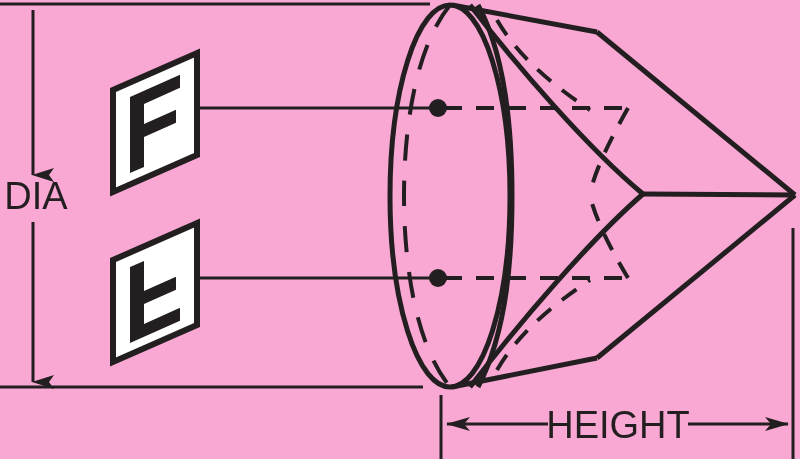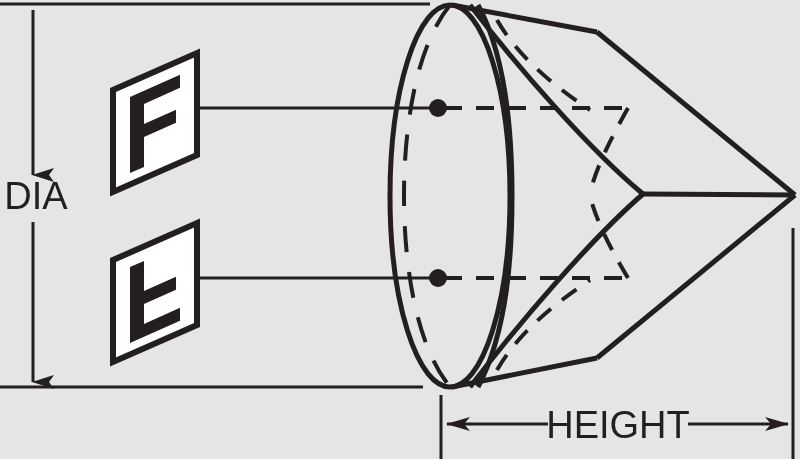--- a/index.html
+++ b/index.html
@@ -7,21 +7,21 @@
     padding: 0;
     background: #ffffff;
   }
   body {
     font-family: "Liberation Sans", sans-serif;
   }
   #diagram-root {
     position: relative;
     width: 800px;
     height: 459px;
-    background: #e5e5e5;
+    background: #f9a8d4;
     overflow: hidden;
   }
   #diagram-svg {
     display: block;
     width: 800px;
     height: 459px;
   }
   .dim-label {
     font-family: "Liberation Sans", sans-serif;
     font-size: 38px;

